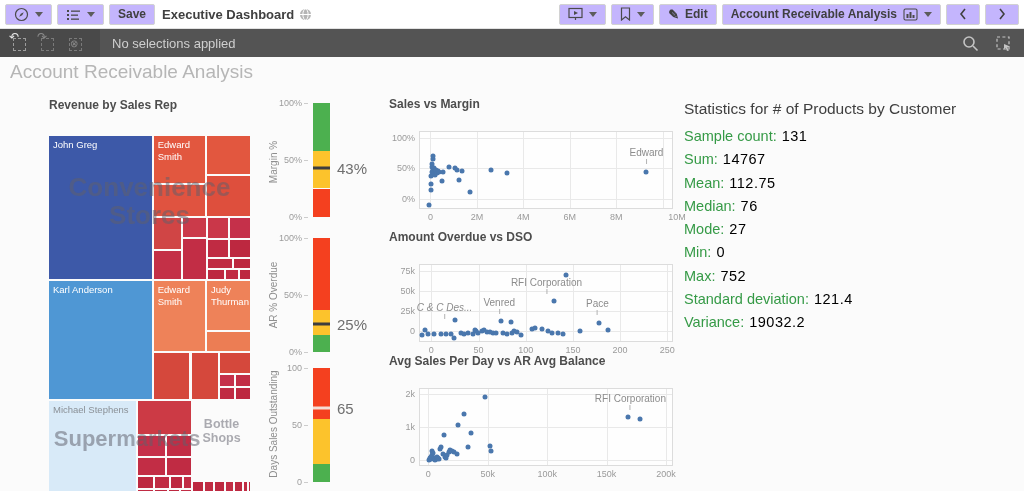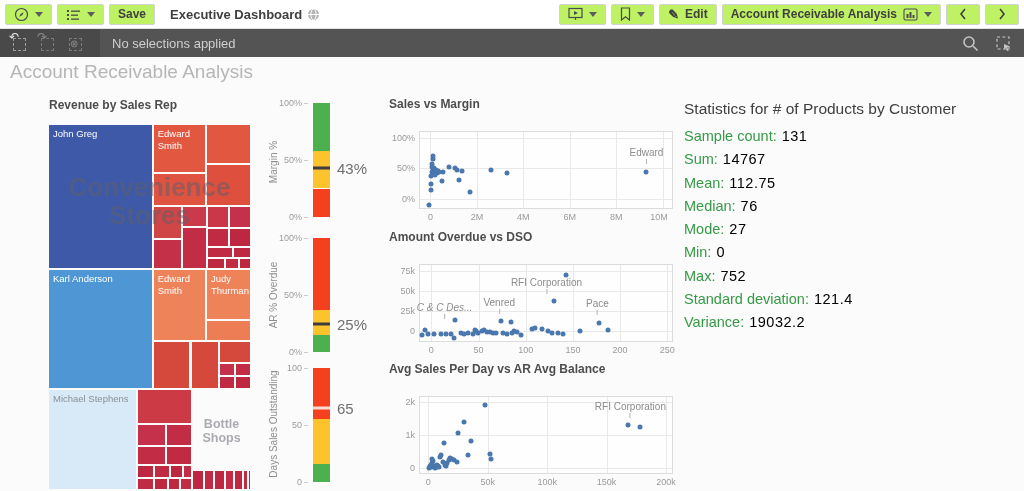--- a/index.html
+++ b/index.html
@@ -2,23 +2,23 @@
 <html><head>
 <meta charset="utf-8">
 <style>
   html,body{margin:0;padding:0;background:#fff;font-family:"Liberation Sans",sans-serif;}
   .stage{position:relative;width:1024px;height:491px;background:#fbfbfb;overflow:hidden;}
 
   
   .topbar{position:absolute;top:0;left:0;right:0;height:29px;background:#ffffff;border-bottom:1px solid #e2e2e2;
           display:flex;align-items:center;padding:0 5px;box-sizing:border-box;gap:5px;}
   .btn{height:21px;display:inline-flex;align-items:center;gap:6px;padding:0 8px;border:1px solid #d2d2d2;
-       border-radius:2px;background:#bef264;font-size:12px;font-weight:bold;color:#404040;cursor:pointer;white-space:nowrap;}
+       border-radius:2px;background:#c4b5fd;font-size:12px;font-weight:bold;color:#404040;cursor:pointer;white-space:nowrap;}
   .caret{width:0;height:0;border-left:4px solid transparent;border-right:4px solid transparent;border-top:5px solid #5c5c5c;}
-  .app-title{display:inline-flex;align-items:center;gap:5px;font-size:13px;font-weight:bold;color:#404040;margin-left:10px;}
+  .app-title{display:inline-flex;align-items:center;gap:5px;font-size:13px;font-weight:bold;color:#404040;margin-left:2px;}
   .right-group{margin-left:auto;display:flex;align-items:center;gap:5px;}
   .icon-svg{display:block;}
 
   
   .selbar{position:absolute;top:29px;left:0;right:0;height:28px;background:#545454;display:flex;align-items:center;}
   .selbar-icons{width:100px;height:100%;background:#494949;display:flex;align-items:center;gap:12px;padding-left:10px;box-sizing:border-box;}
   .sel-ic{position:relative;width:16px;height:16px;}
   .sel-box{position:absolute;right:0;bottom:0;width:11px;height:11px;border:1px dashed #9d9d9d;}
   .sel-glyph{position:absolute;left:-1px;top:-5px;font-size:12px;color:#e8e8e8;}
   .sel-ic.dim .sel-box{border-color:#7a7a7a;}
@@ -26,21 +26,21 @@
   .sel-status{margin-left:12px;color:#cfcfcf;font-size:13px;}
   .selbar-right{margin-left:auto;display:flex;align-items:center;gap:16px;margin-right:12px;}
 
   
   .page-title{position:absolute;left:10px;top:61px;font-size:19px;color:#b6b6b6;}
   .viz-title{font-size:12px;font-weight:bold;color:#4d4d4d;}
 
   
   .treemap-title{position:absolute;left:49px;top:98px;}
   .treemap{position:absolute;left:48px;top:124px;width:203px;height:366px;}
-  .tm-rect{position:absolute;box-sizing:border-box;border:1px solid #fbfbfb;}
+  .tm-rect{position:absolute;box-sizing:border-box;border:1px solid #fbfbfb;margin-top:11px;}
   .tm-label{position:absolute;top:3px;left:4px;right:2px;font-size:9.5px;line-height:1.3;color:#fff;}
   .tm-group{position:absolute;transform:translate(-50%,-50%);font-weight:bold;color:rgba(95,95,108,0.52);
             text-align:center;line-height:1.08;pointer-events:none;white-space:pre;}
 
   
   .gauge{position:absolute;left:262px;width:114px;}
   #gauge-0{top:95px;height:133px;}
   #gauge-1{top:230px;height:130px;}
   #gauge-2{top:360px;height:128px;}
   .gauge-axis{position:absolute;left:11px;top:50%;transform:translate(-50%,-50%) rotate(-90deg);
@@ -50,21 +50,21 @@
   .gauge-tickline{position:absolute;right:0;width:4px;height:1px;background:#cccccc;}
   .gauge-bar{position:absolute;left:51px;top:8px;width:17px;height:114px;}
   .gauge-seg{position:absolute;left:0;width:100%;}
   .gauge-marker{position:absolute;left:0;width:100%;height:3px;transform:translateY(-50%);}
   .gauge-value{position:absolute;left:75px;transform:translateY(-50%);font-size:15px;color:#6f6f6f;}
 
   
   .scatter{position:absolute;left:385px;width:292px;height:130px;}
   #scatter-0{top:97px;}
   #scatter-1{top:230px;}
-  #scatter-2{top:362px;}
+  #scatter-2{top:354px;}
   .sc-title{position:absolute;top:0;left:4px;}
   .plot{position:absolute;left:34px;top:34px;width:252px;height:76px;border:1px solid #dcdcdc;background:#fefefe;}
   .gl-v{position:absolute;top:0;bottom:0;width:1px;background:#e9e9e9;}
   .gl-h{position:absolute;left:0;right:0;height:1px;background:#e9e9e9;}
   .pt{position:absolute;width:5px;height:5px;border-radius:50%;background:#4a77ad;transform:translate(-50%,-50%);}
   .x-lab{position:absolute;top:calc(100% + 4px);transform:translateX(-50%);font-size:9px;color:#9a9a9a;}
   .y-lab{position:absolute;right:calc(100% + 5px);transform:translateY(-50%);font-size:9px;color:#9a9a9a;white-space:nowrap;}
   .pt-label{position:absolute;transform:translate(-50%,-100%);font-size:10px;color:#8c8c8c;white-space:nowrap;text-align:center;}
   .pt-label::after{content:"";display:block;width:1px;height:5px;background:#b3b3b3;margin:1px auto 0;}
 
@@ -242,20 +242,21 @@
       <div class="tm-rect" style="left: 65.1%; top: 96.7%; width: 5.6%; height: 3.3%; background: rgb(194, 45, 69);"></div>
       <div class="tm-rect" style="left: 70.7%; top: 94.6%; width: 6.3%; height: 5.4%; background: rgb(189, 40, 64);"></div>
       <div class="tm-rect" style="left: 77%; top: 94.6%; width: 5%; height: 5.4%; background: rgb(192, 43, 67);"></div>
       <div class="tm-rect" style="left: 82%; top: 94.6%; width: 5%; height: 5.4%; background: rgb(189, 40, 64);"></div>
       <div class="tm-rect" style="left: 87%; top: 94.6%; width: 4.6%; height: 5.4%; background: rgb(194, 45, 69);"></div>
       <div class="tm-rect" style="left: 91.6%; top: 94.6%; width: 4.4%; height: 5.4%; background: rgb(189, 40, 64);"></div>
       <div class="tm-rect" style="left: 96%; top: 94.6%; width: 2.5%; height: 5.4%; background: rgb(192, 43, 67);"></div>
       <div class="tm-rect" style="left: 98.5%; top: 94.6%; width: 1.5%; height: 5.4%; background: rgb(189, 40, 64);"></div>
       <div class="tm-group" style="left: 50%; top: 21%; font-size: 26px;">Convenience
 Stores</div>
+      <div class="tm-group" style="left: 39%; top: 86%; font-size: 22px;">Supermarkets</div>
       <div class="tm-group" style="left: 85.5%; top: 84%; font-size: 12.5px;">Bottle
 Shops</div>
     </div>
 
   <div class="gauge" id="gauge-0">
     <div class="gauge-axis">Margin %</div>
     <div class="gauge-scale">
         <div class="gauge-tick" style="top: 0px;">100%</div>
         <div class="gauge-tickline" style="top: 0px;"></div>
         <div class="gauge-tick" style="top: 57px;">50%</div>
@@ -315,21 +316,21 @@
         <div class="x-lab" style="left: 10.4516px;">0</div>
         <div class="gl-v" style="left: 56.9032px;"></div>
         <div class="x-lab" style="left: 56.9032px;">2M</div>
         <div class="gl-v" style="left: 103.355px;"></div>
         <div class="x-lab" style="left: 103.355px;">4M</div>
         <div class="gl-v" style="left: 149.806px;"></div>
         <div class="x-lab" style="left: 149.806px;">6M</div>
         <div class="gl-v" style="left: 196.258px;"></div>
         <div class="x-lab" style="left: 196.258px;">8M</div>
         <div class="gl-v" style="left: 242.71px;"></div>
-        <div class="x-lab" style="left: 239px;">10M</div>
+        <div class="x-lab" style="left: 257px;">10M</div>
         <div class="gl-h" style="top: 66.88px;"></div>
         <div class="y-lab" style="top: 66.88px;">0%</div>
         <div class="gl-h" style="top: 36.48px;"></div>
         <div class="y-lab" style="top: 36.48px;">50%</div>
         <div class="gl-h" style="top: 6.08px;"></div>
         <div class="y-lab" style="top: 6.08px;">100%</div>
         <div class="pt" style="left: 8.59355px; top: 72.96px;"></div>
         <div class="pt" style="left: 10.9161px; top: 58.368px;"></div>
         <div class="pt" style="left: 10.9161px; top: 51.68px;"></div>
         <div class="pt" style="left: 11.3806px; top: 43.776px;"></div>

